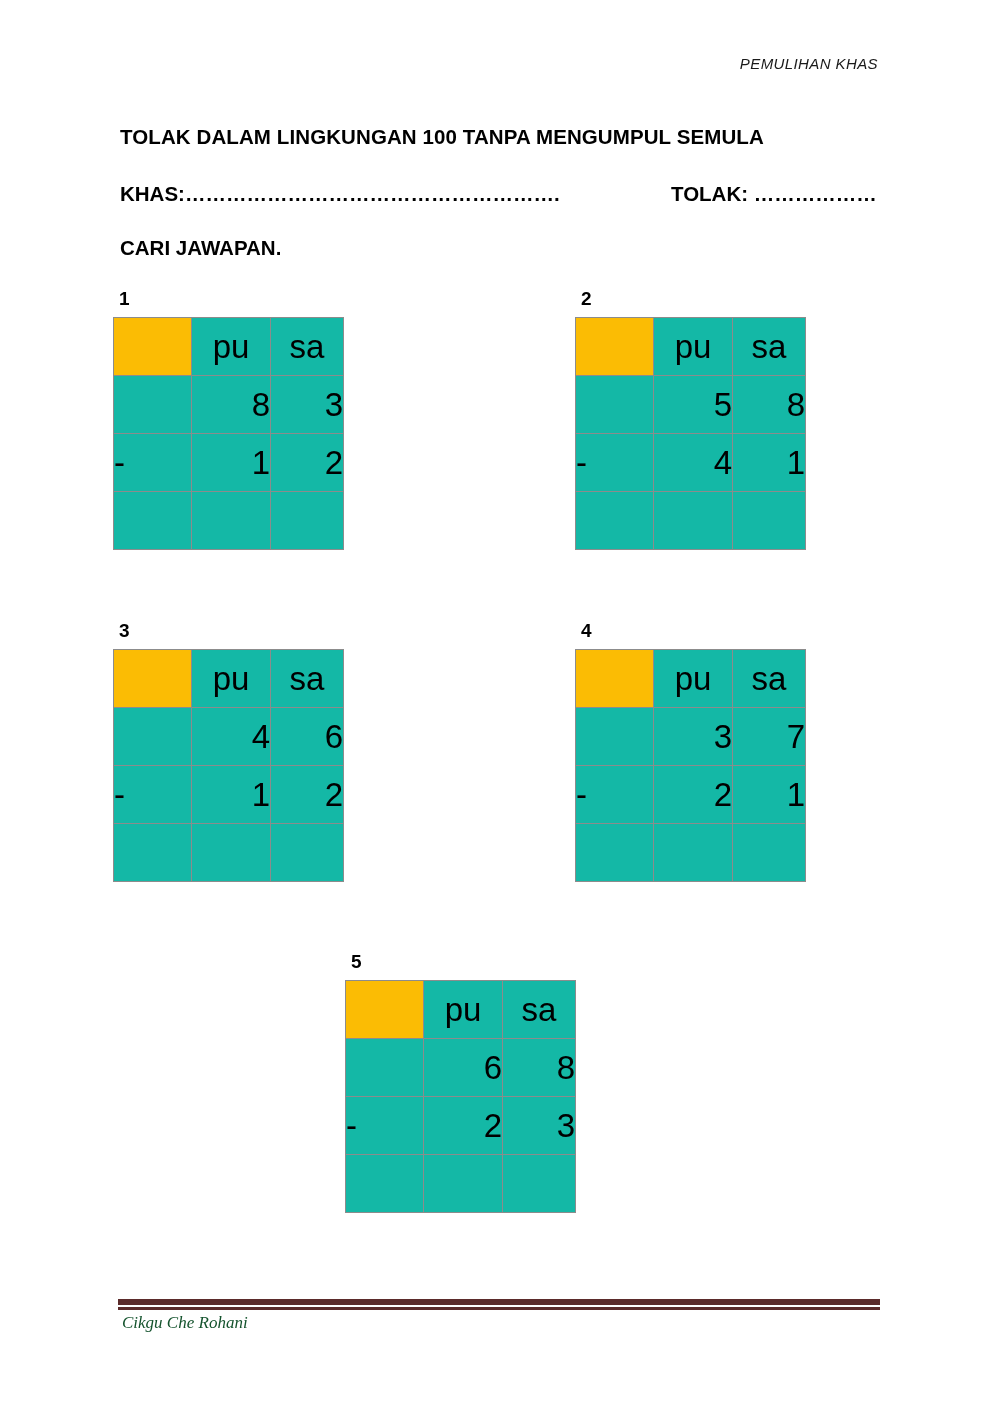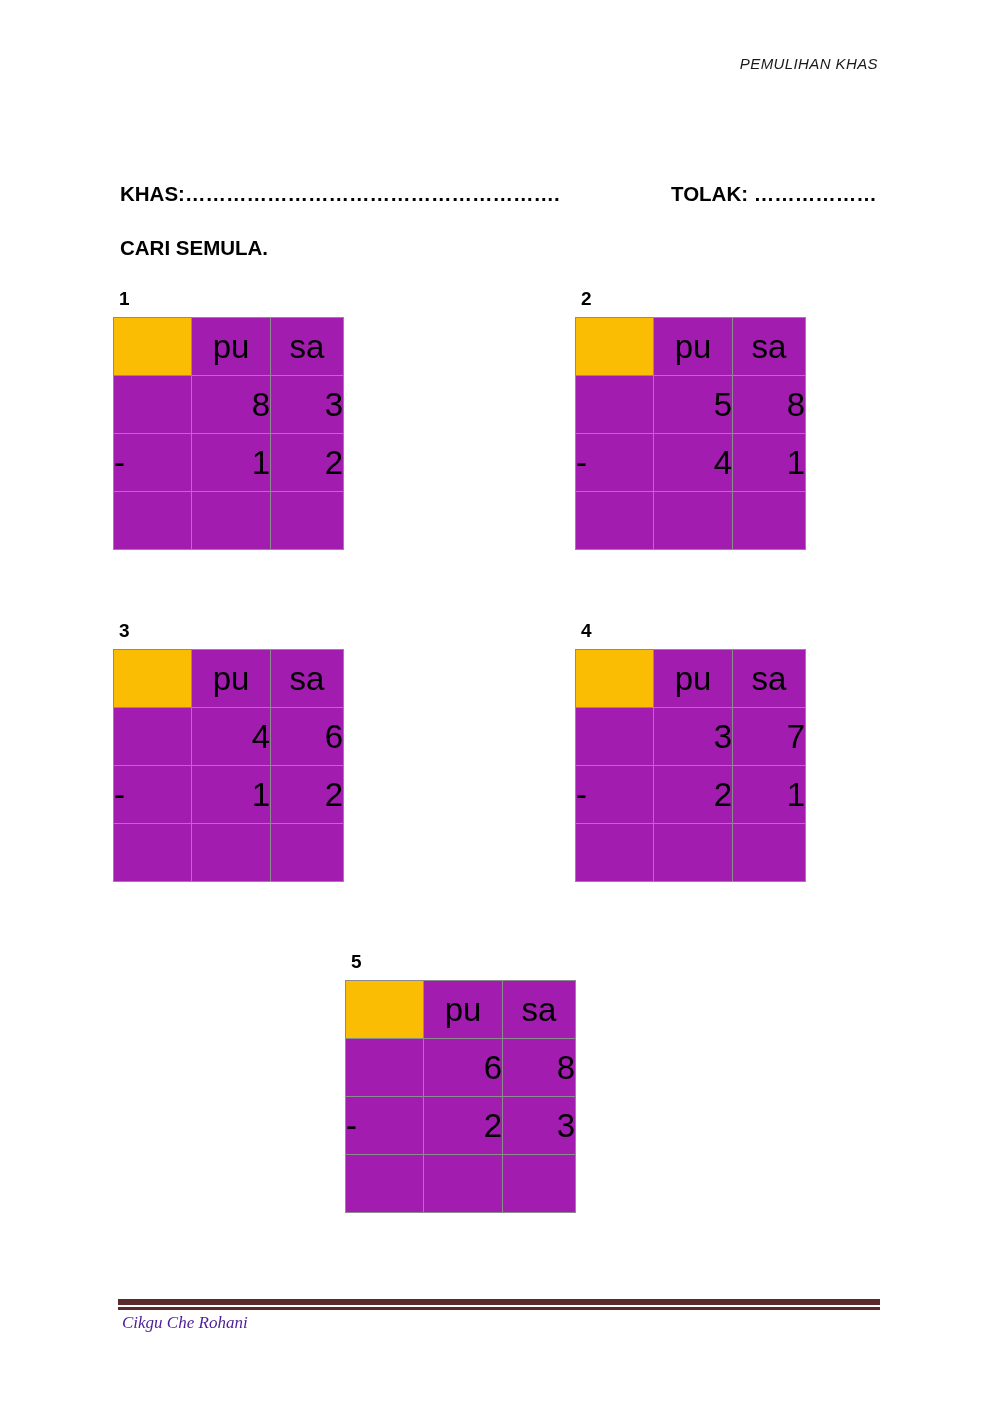--- a/index.html
+++ b/index.html
@@ -94,21 +94,21 @@
     width: 230px;
   }
   table.sum-table td {
     border: 1px solid #8c8c8c;
     height: 57px;
     padding: 0;
     font-size: 33px;
     font-weight: normal;
     line-height: 1;
     vertical-align: middle;
-    background: #a21caf;
+    background: #14b8a6;
   }
   table.sum-table col.c-op   { width: 78px; }
   table.sum-table col.c-pu   { width: 79px; }
   table.sum-table col.c-sa   { width: 73px; }
 
   td.head {
     background: #FBBC04;
     text-align: center;
   }
   td.head.blank { background: #FBBC04; }
@@ -138,38 +138,39 @@
     border-bottom: 2px solid #ffffff;
     box-shadow: 0 3px 0 0 #5B2B2B;
   }
   .footer-text {
     position: absolute;
     left: 122px;
     top: 1313px;
     font-family: "Liberation Serif", serif;
     font-style: italic;
     font-size: 17px;
-    color: #4c1d95;
+    color: #14532d;
     white-space: nowrap;
   }
 </style>
 </head>
 <body>
 
 <div class="page">
 
   <div class="doc-header">PEMULIHAN KHAS</div>
 
+  <div class="title">TOLAK DALAM LINGKUNGAN 100 TANPA MENGUMPUL SEMULA</div>
 
   <div class="field-row">
     <span class="field-nama">KHAS:……………………………………………….</span>
     <span class="field-kelas">TOLAK: ………………</span>
   </div>
 
-  <div class="subtitle">CARI SEMULA.</div>
+  <div class="subtitle">CARI JAWAPAN.</div>
 
   <div class="problem" style="left:113px; top:289px;">
     <div class="problem-number">1</div>
     <table class="sum-table">
       <colgroup>
           <col class="c-op">
           <col class="c-pu">
           <col class="c-sa">
         </colgroup>
       <tbody>

